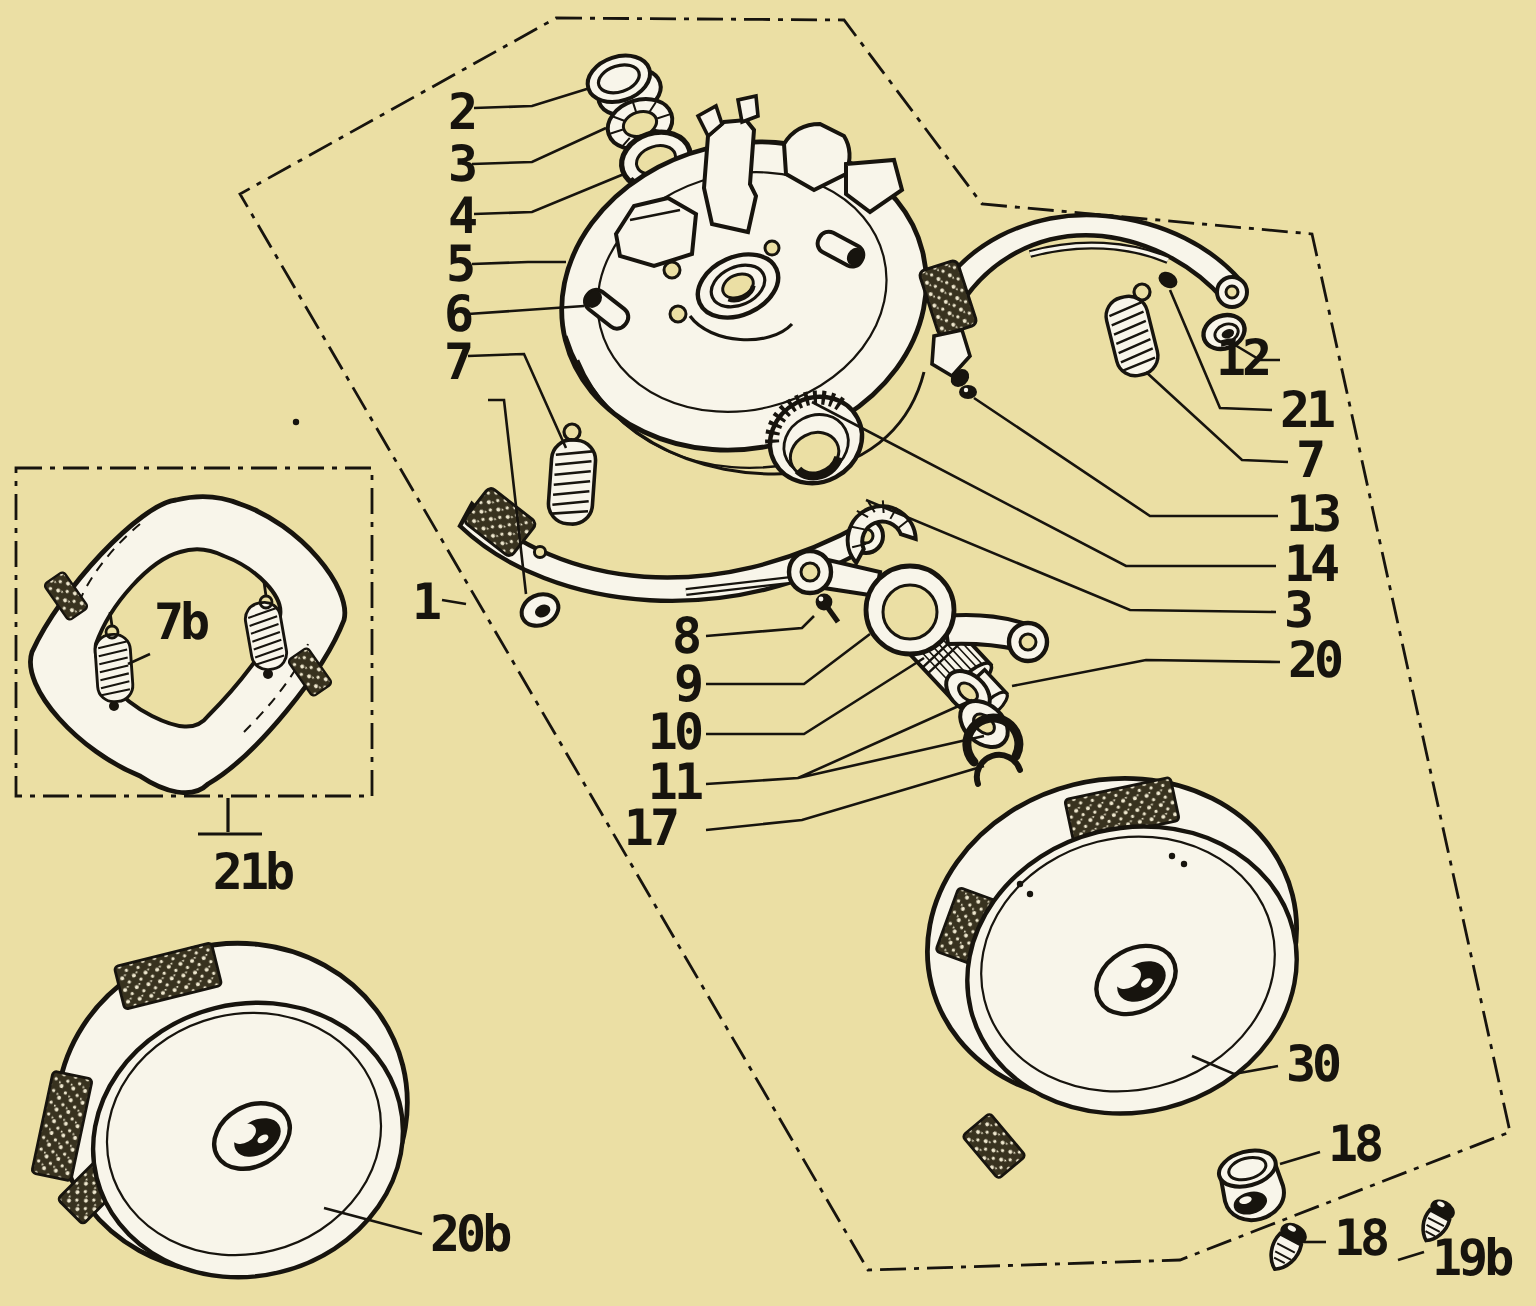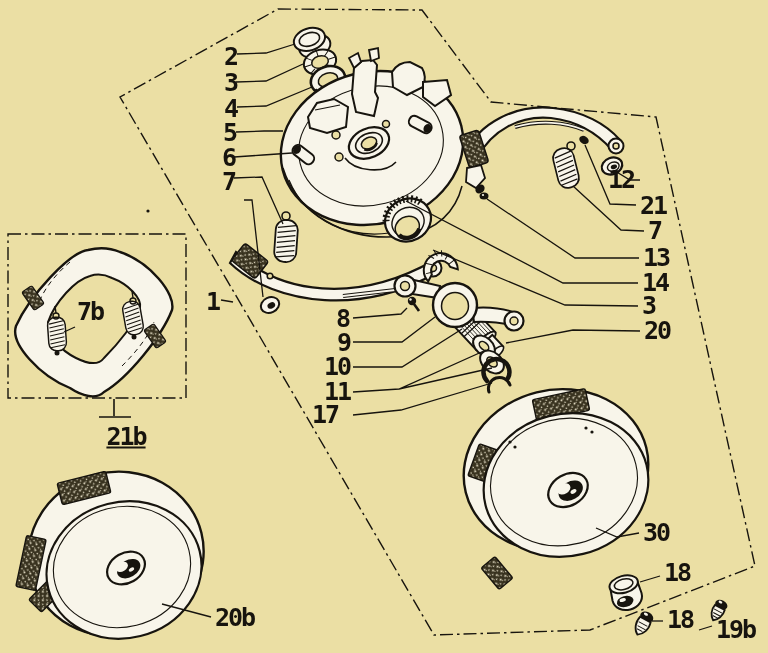--- a/index.html
+++ b/index.html
@@ -17,21 +17,21 @@
     font-weight:700;
     font-size:25px;
     letter-spacing:-2px;
     color:var(--ink);
     white-space:nowrap;
     transform:translate(-100%,-54%);
     line-height:1;
     user-select:none;
   }
   .lbl.left{transform:translate(0,-54%);}
-  .lbl.center{transform:translate(-50%,-54%);text-decoration:underline;}
+  .lbl.center{transform:translate(-50%,-54%);}
   
   .pt{fill:var(--part-fill);stroke:var(--ink);}
   .ln{fill:none;stroke:var(--ink);}
   .ink{fill:var(--ink);stroke:none;}
   .hole{fill:var(--paper);stroke:var(--ink);stroke-width:1.5;}
   .dash{fill:none;stroke:var(--ink);stroke-width:1.4;stroke-dasharray:13 4 2.5 4;}
   .ldr{fill:none;stroke:var(--ink);stroke-width:1.3;}
 </style>
 </head>
 <body>

